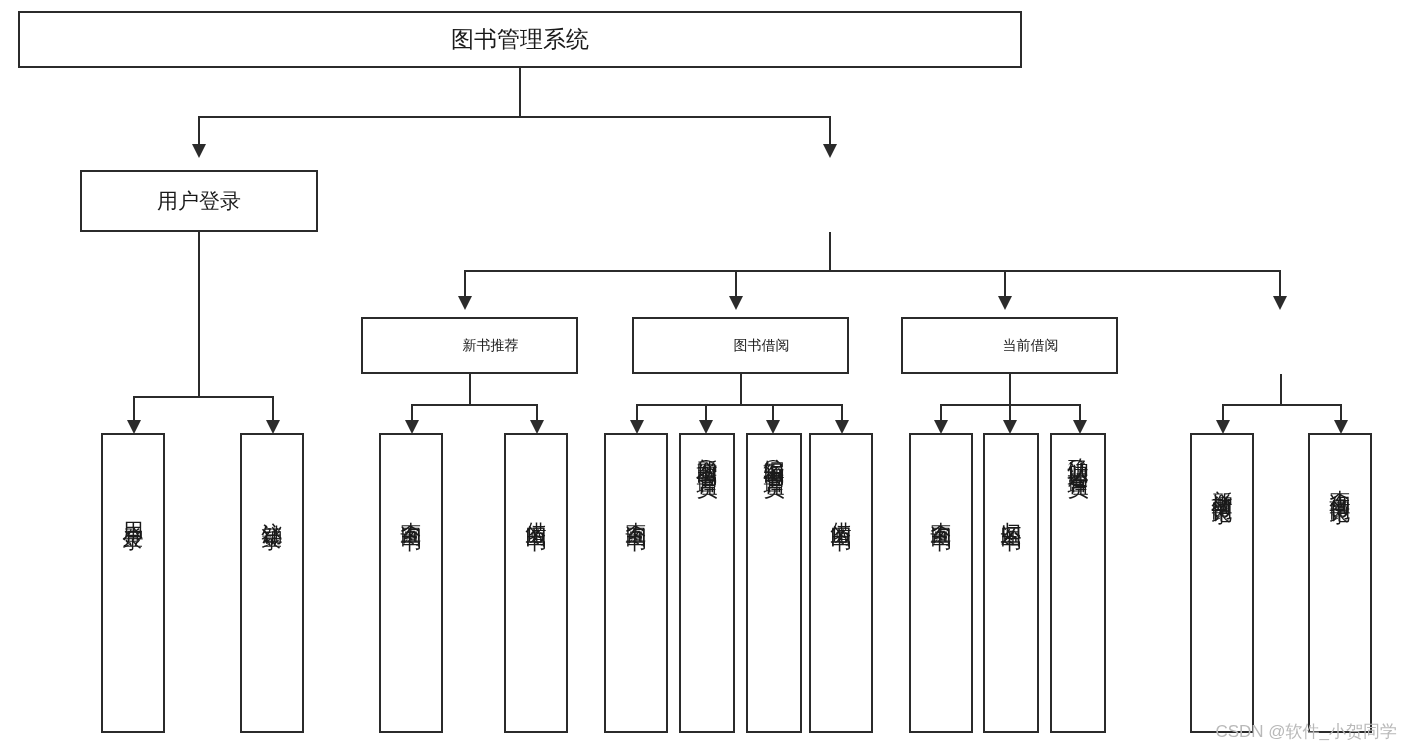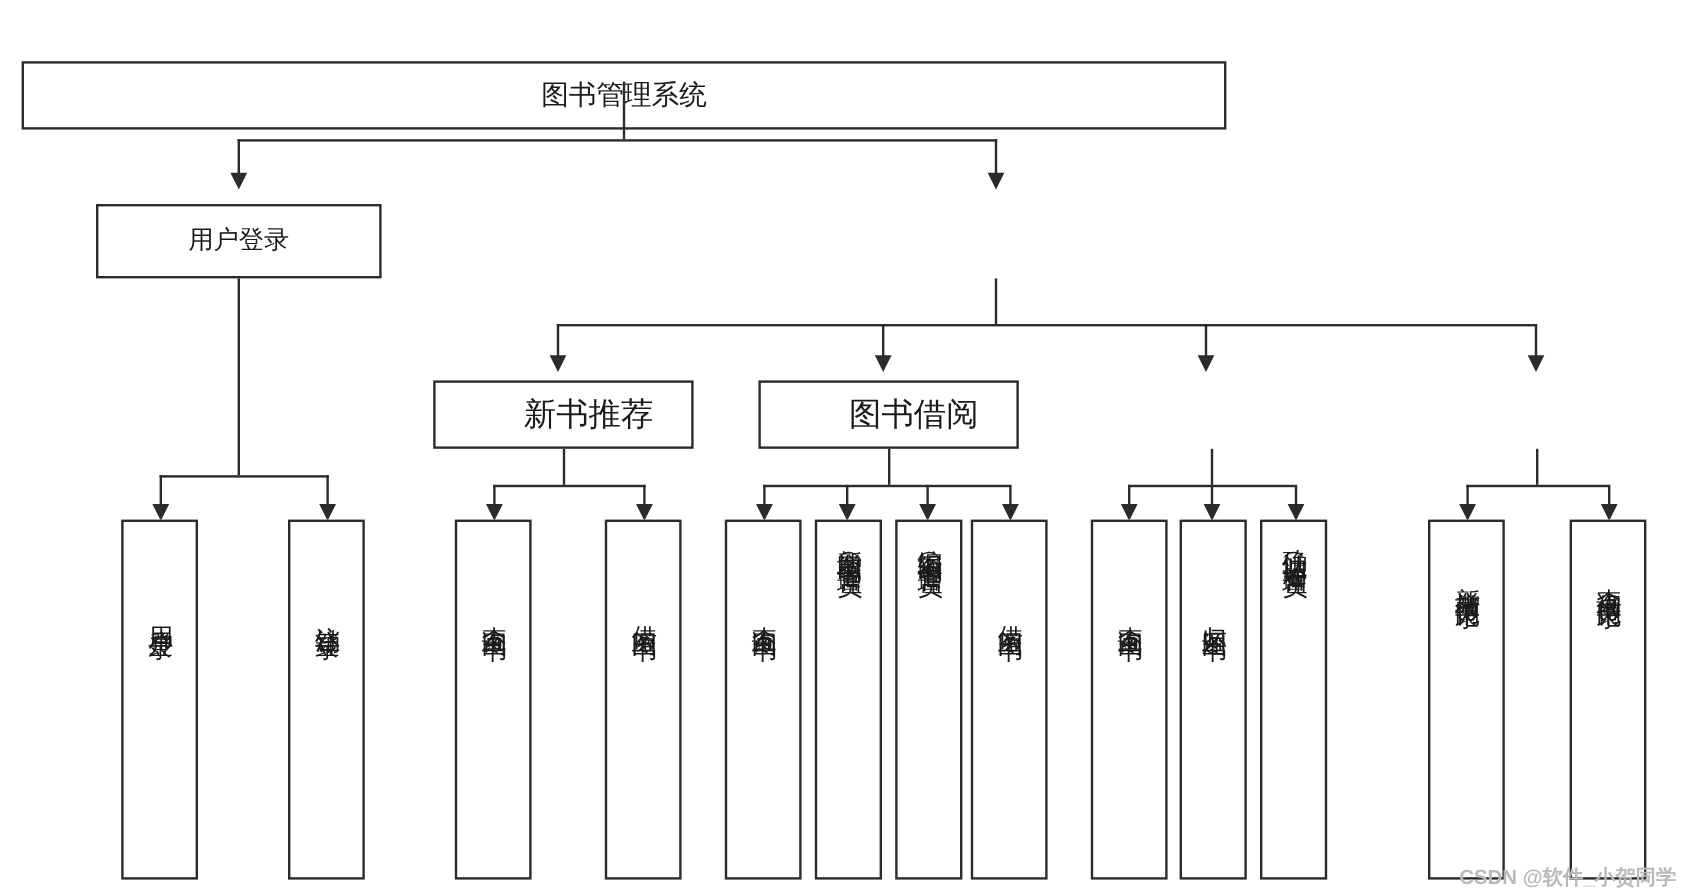--- a/index.html
+++ b/index.html
@@ -31,21 +31,21 @@
     color: #1a1a1a;
     line-height: 1.05;
   }
   .node.root {
     font-size: 23px;
   }
   .node.lvl2 {
     font-size: 21px;
   }
   .node.lvl3 {
-    font-size: 27px;
+    font-size: 14px;
     padding-left: 42px;
   }
   
   .node.leaf {
     font-size: 21px;
     align-items: flex-start;
     justify-content: center;
     padding-top: 0;
   }
   .node.leaf .vtext {
@@ -85,29 +85,28 @@
 
   
   .watermark {
     position: absolute;
     right: 8px;
     bottom: 4px;
     font-size: 17px;
     color: #b9b9b9;
     white-space: nowrap;
     user-select: none;
-    font-weight: bold;
   }
 </style>
 </head>
 <body>
 
 <div id="canvas">
 
-  <div class="node root" style="left:18px; top:11px; width:1004px; height:57px;margin-top:40px;">
+  <div class="node root" style="left:18px; top:11px; width:1004px; height:57px;">
     <span>图书管理系统</span>
   </div>
 
   <div class="ln v" style="left:519px; top:68px; height:48px;"></div>
 
   <div class="ln h" style="left:198px; top:116px; width:633px;"></div>
 
   <div class="ln v" style="left:198px; top:116px; height:30px;"></div>
   <div class="arrow" style="left:192px; top:144px;"></div>
   <div class="ln v" style="left:829px; top:116px; height:30px;"></div>
@@ -135,20 +134,23 @@
   <div class="arrow" style="left:998px; top:296px;"></div>
   <div class="ln v" style="left:1279px; top:270px; height:28px;"></div>
   <div class="arrow" style="left:1273px; top:296px;"></div>
 
   <div class="node lvl3" style="left:361px; top:317px; width:217px; height:57px;">
     <span>新书推荐</span>
   </div>
   <div class="node lvl3" style="left:632px; top:317px; width:217px; height:57px;">
     <span>图书借阅</span>
   </div>
+  <div class="node lvl3" style="left:901px; top:317px; width:217px; height:57px;">
+    <span>当前借阅</span>
+  </div>
 
   <div class="ln v" style="left:469px; top:374px; height:30px;"></div>
   <div class="ln h" style="left:411px; top:404px; width:127px;"></div>
   <div class="ln v" style="left:411px; top:404px; height:18px;"></div>
   <div class="arrow" style="left:405px; top:420px;"></div>
   <div class="ln v" style="left:536px; top:404px; height:18px;"></div>
   <div class="arrow" style="left:530px; top:420px;"></div>
 
   <div class="ln v" style="left:740px; top:374px; height:30px;"></div>
   <div class="ln h" style="left:636px; top:404px; width:206px;"></div>

